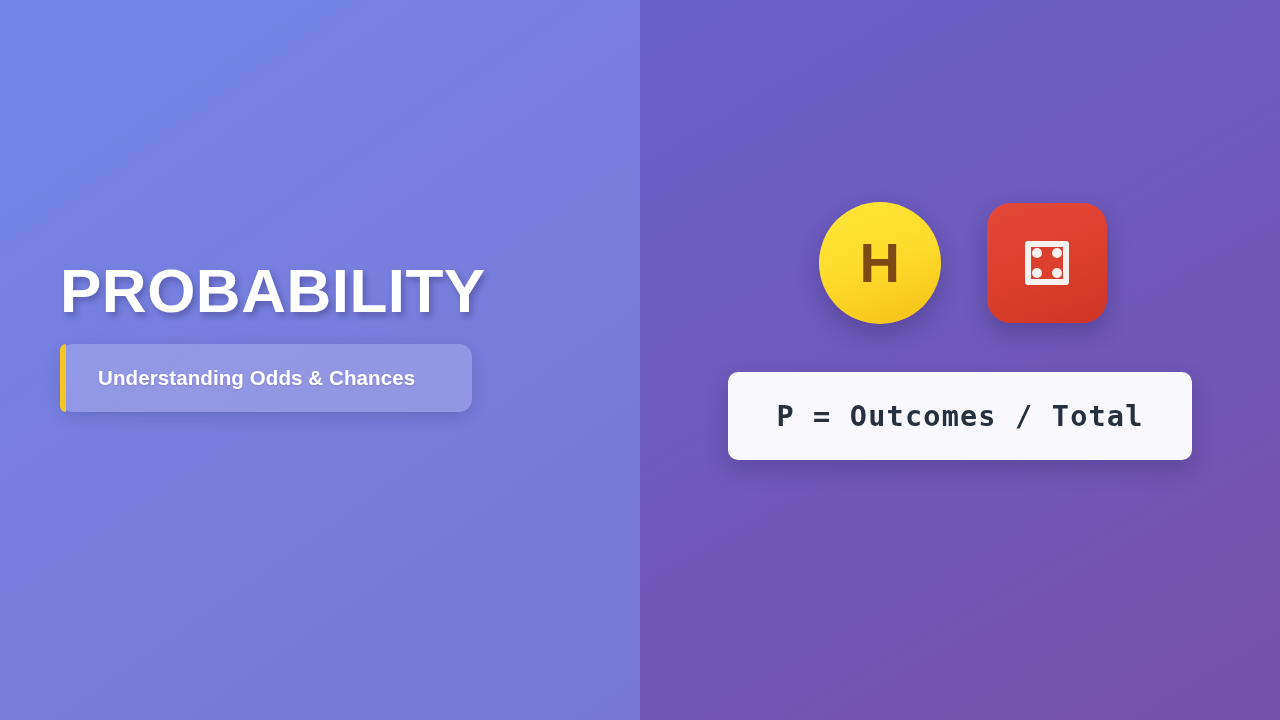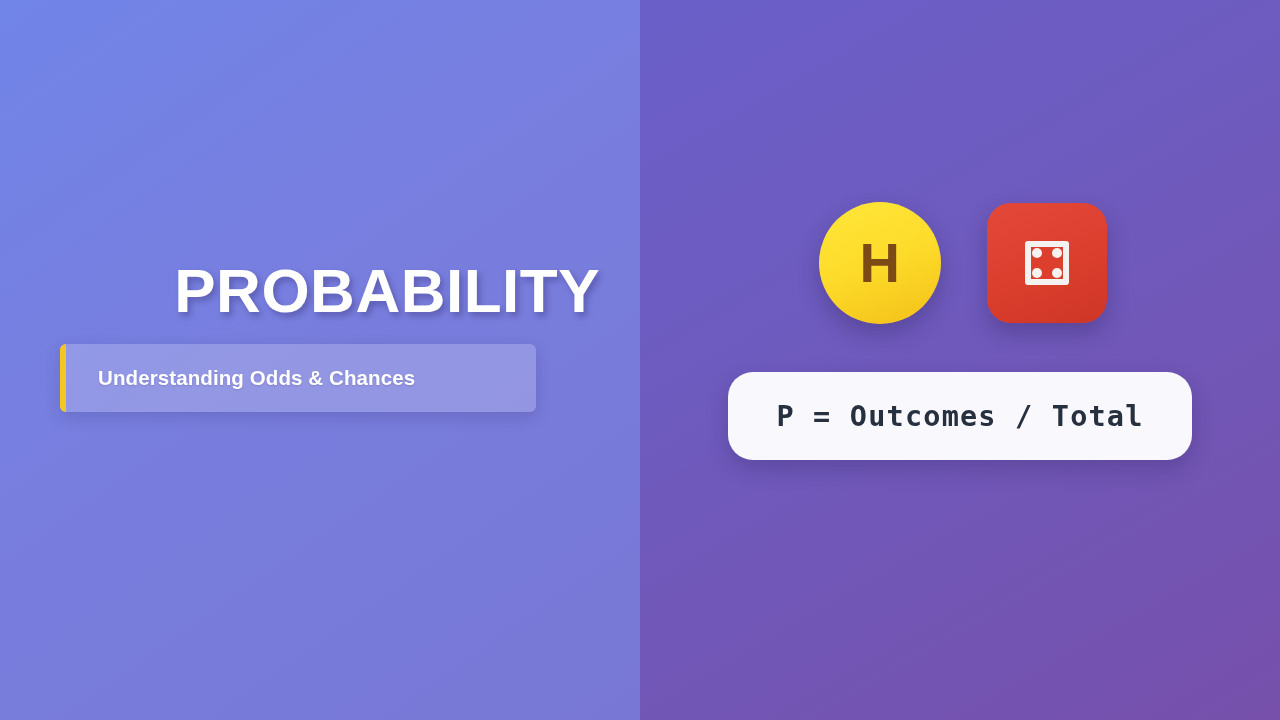--- a/index.html
+++ b/index.html
@@ -39,37 +39,36 @@
   .title {
     font-size: 62px;
     font-weight: 700;
     letter-spacing: 0.5px;
     color: #FFFFFF;
     line-height: 1.0;
     text-shadow: 3px 4px 6px rgba(40, 30, 90, 0.33);
     margin-bottom: 22px;
     margin-top: -48px;
     white-space: nowrap;
-    text-align: right;
   }
 
   .subtitle {
     font-size: 27px;
     font-weight: 700;
     color: #E6E3F7;
     letter-spacing: 0.1px;
     margin-bottom: 33px;
     white-space: nowrap;
   }
 
   .badge {
     position: relative;
-    width: 476px;
+    width: 412px;
     height: 68px;
-    border-radius: 6px;
+    border-radius: 13px;
     background: rgba(255, 255, 255, 0.20);
     display: flex;
     align-items: center;
     box-shadow: 0 5px 16px rgba(45, 35, 95, 0.18);
   }
 
   .badge-accent {
     position: absolute;
     left: 0;
     top: 0;
@@ -166,21 +165,21 @@
   }
   .pip.tl { left: 1px;  top: 1px;  }
   .pip.tr { right: 1px; top: 1px;  }
   .pip.bl { left: 1px;  bottom: 1px; }
   .pip.br { right: 1px; bottom: 1px; }
 
   
   .formula-card {
     width: 464px;
     height: 88px;
-    border-radius: 25px;
+    border-radius: 10px;
     background: #F9F8FC;
     display: flex;
     align-items: center;
     justify-content: center;
     box-shadow: 0 9px 22px rgba(35, 25, 80, 0.24);
   }
 
   .formula-text {
     font-family: "DejaVu Sans Mono", "Liberation Mono", monospace;
     font-size: 28.5px;

